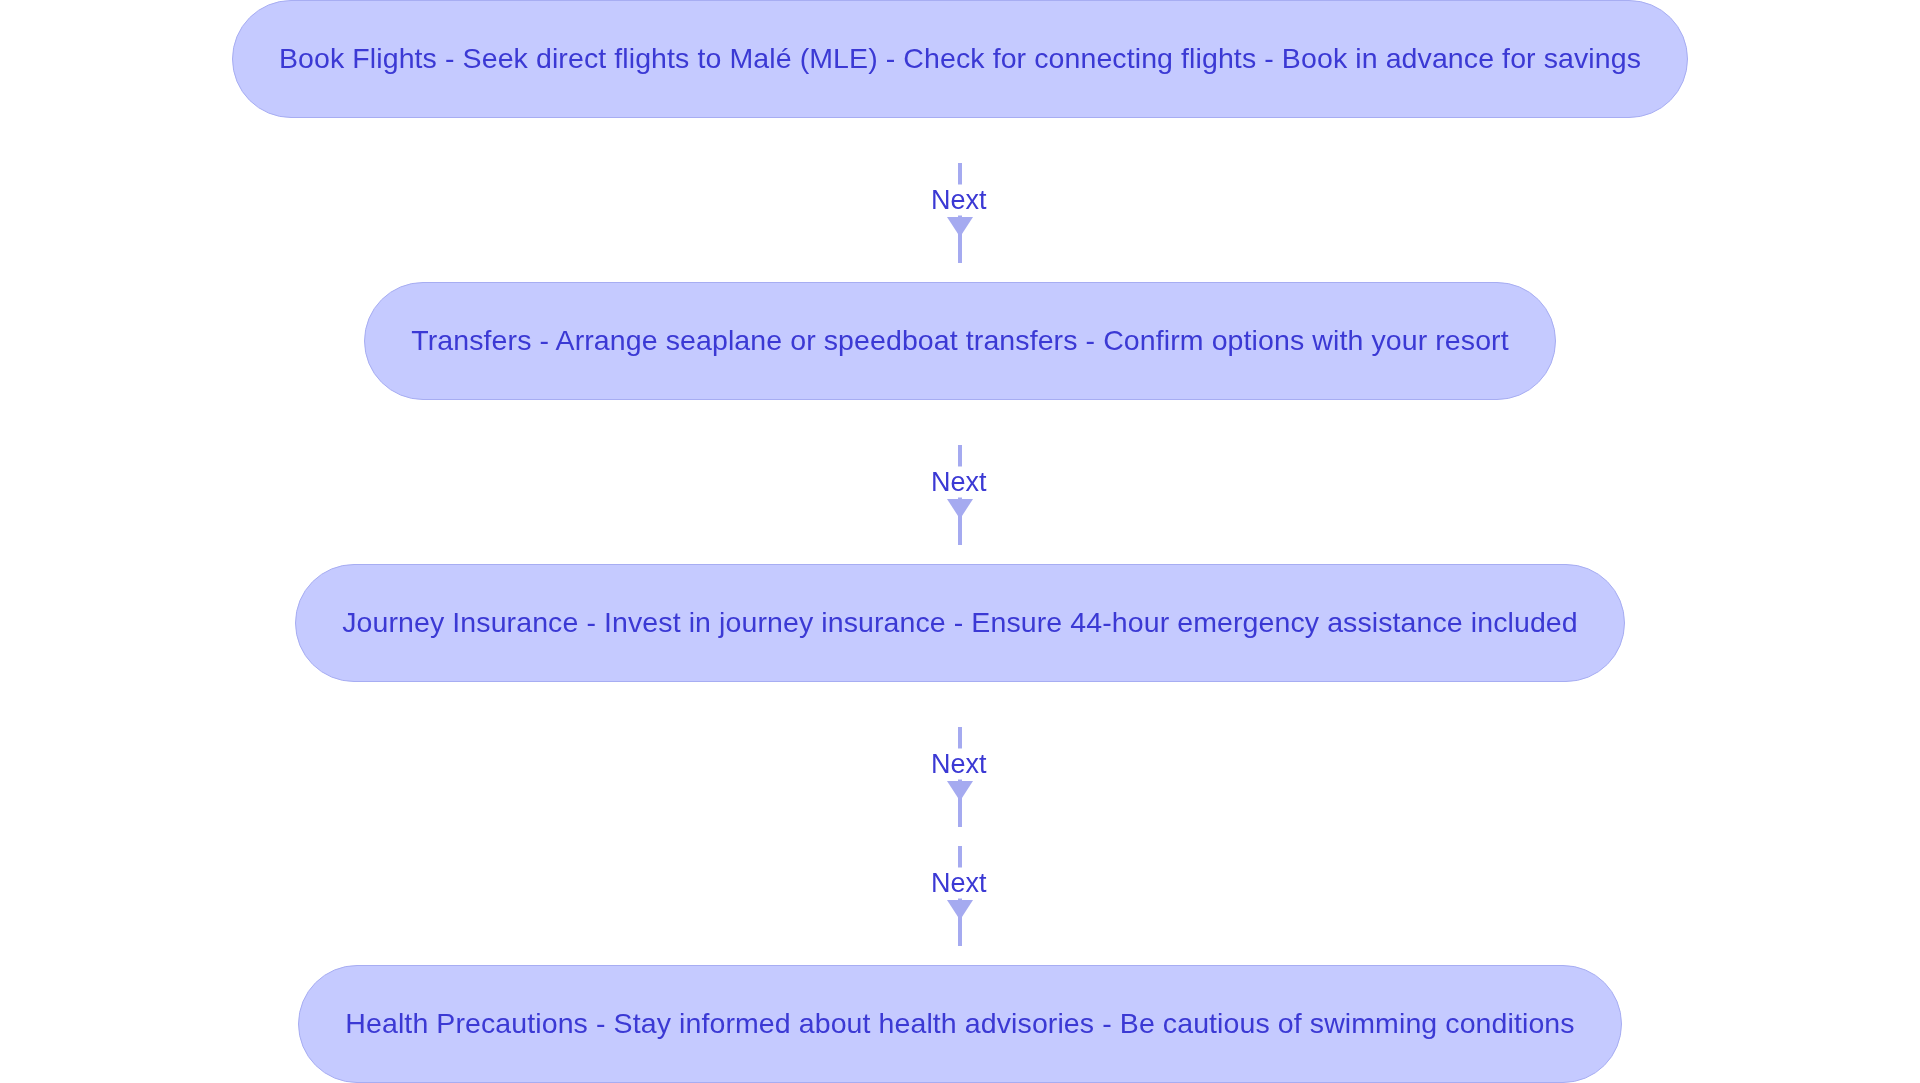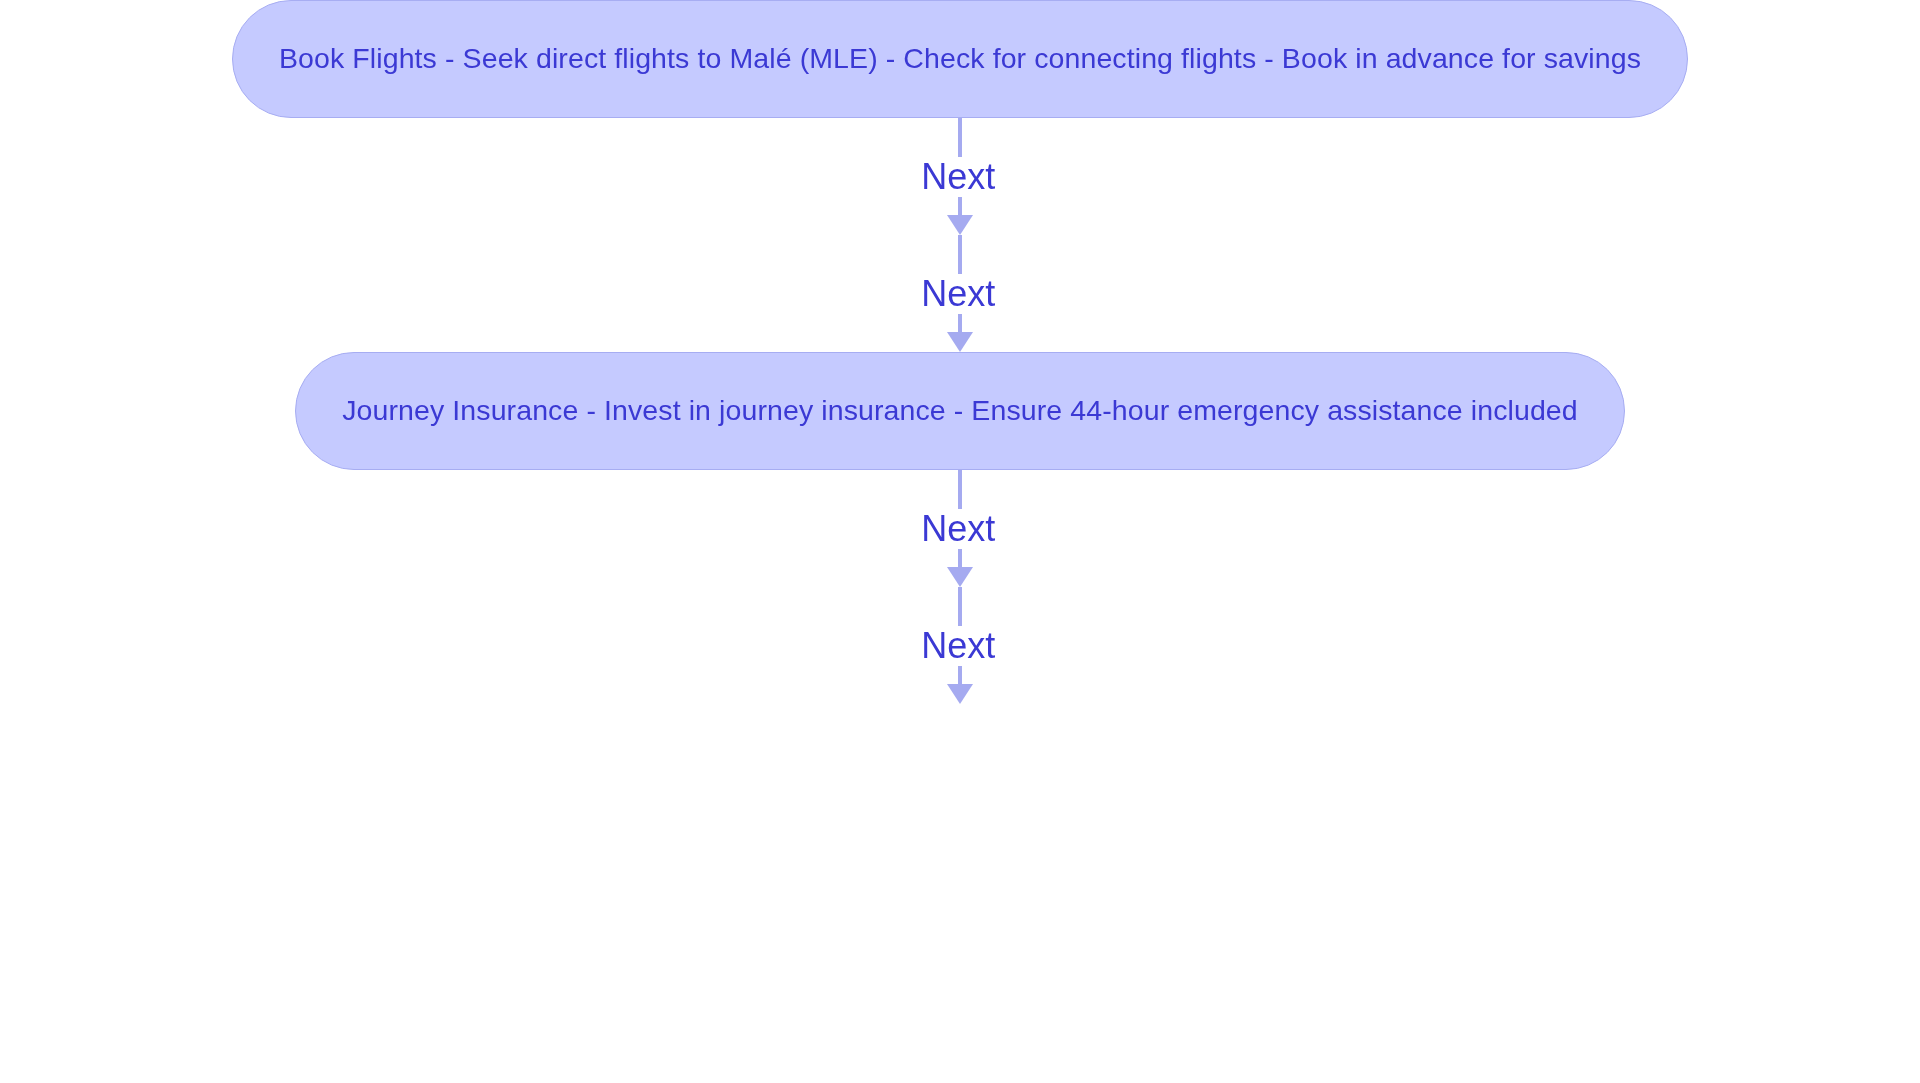--- a/index.html
+++ b/index.html
@@ -17,20 +17,21 @@
 
   #flowchart {
     position: relative;
     width: 1920px;
     height: 1083px;
     background: #ffffff;
     display: flex;
     flex-direction: column;
     align-items: center;
     justify-content: flex-start;
+    gap: 45px;
   }
 
   
   .node-row {
     width: 100%;
     display: flex;
     justify-content: center;
     align-items: center;
   }
   .node {
@@ -81,21 +82,21 @@
     border-left: 13px solid transparent;
     border-right: 13px solid transparent;
     border-top: 20px solid #a5aaf0;
   }
   .connector-label {
     position: absolute;
     left: 50%;
     top: 50%;
     transform: translate(-52%, -50%);
     color: #3b39d4;
-    font-size: 36px;
+    font-size: 27px;
     line-height: 1;
     background: #ffffff;
     padding: 2px 6px;
     white-space: nowrap;
   }
 </style>
 </head>
 <body>
 
 <div id="flowchart">
@@ -105,20 +106,25 @@
       <span class="node-label">Book Flights - Seek direct flights to Malé (MLE) - Check for connecting flights - Book in advance for savings</span>
     </div>
   </div>
 
   <div class="connector">
     <span class="connector-line"></span>
     <span class="connector-head"></span>
     <span class="connector-label">Next</span>
   </div>
 
+  <div class="node-row">
+    <div class="node">
+      <span class="node-label">Transfers - Arrange seaplane or speedboat transfers - Confirm options with your resort</span>
+    </div>
+  </div>
 
   <div class="connector">
     <span class="connector-line"></span>
     <span class="connector-head"></span>
     <span class="connector-label">Next</span>
   </div>
 
   <div class="node-row">
     <div class="node">
       <span class="node-label">Journey Insurance - Invest in journey insurance - Ensure 44-hour emergency assistance included</span>
@@ -131,14 +137,19 @@
     <span class="connector-label">Next</span>
   </div>
 
 
   <div class="connector">
     <span class="connector-line"></span>
     <span class="connector-head"></span>
     <span class="connector-label">Next</span>
   </div>
 
+  <div class="node-row">
+    <div class="node">
+      <span class="node-label">Health Precautions - Stay informed about health advisories - Be cautious of swimming conditions</span>
+    </div>
+  </div>
 
 </div>
 
 </body></html>

